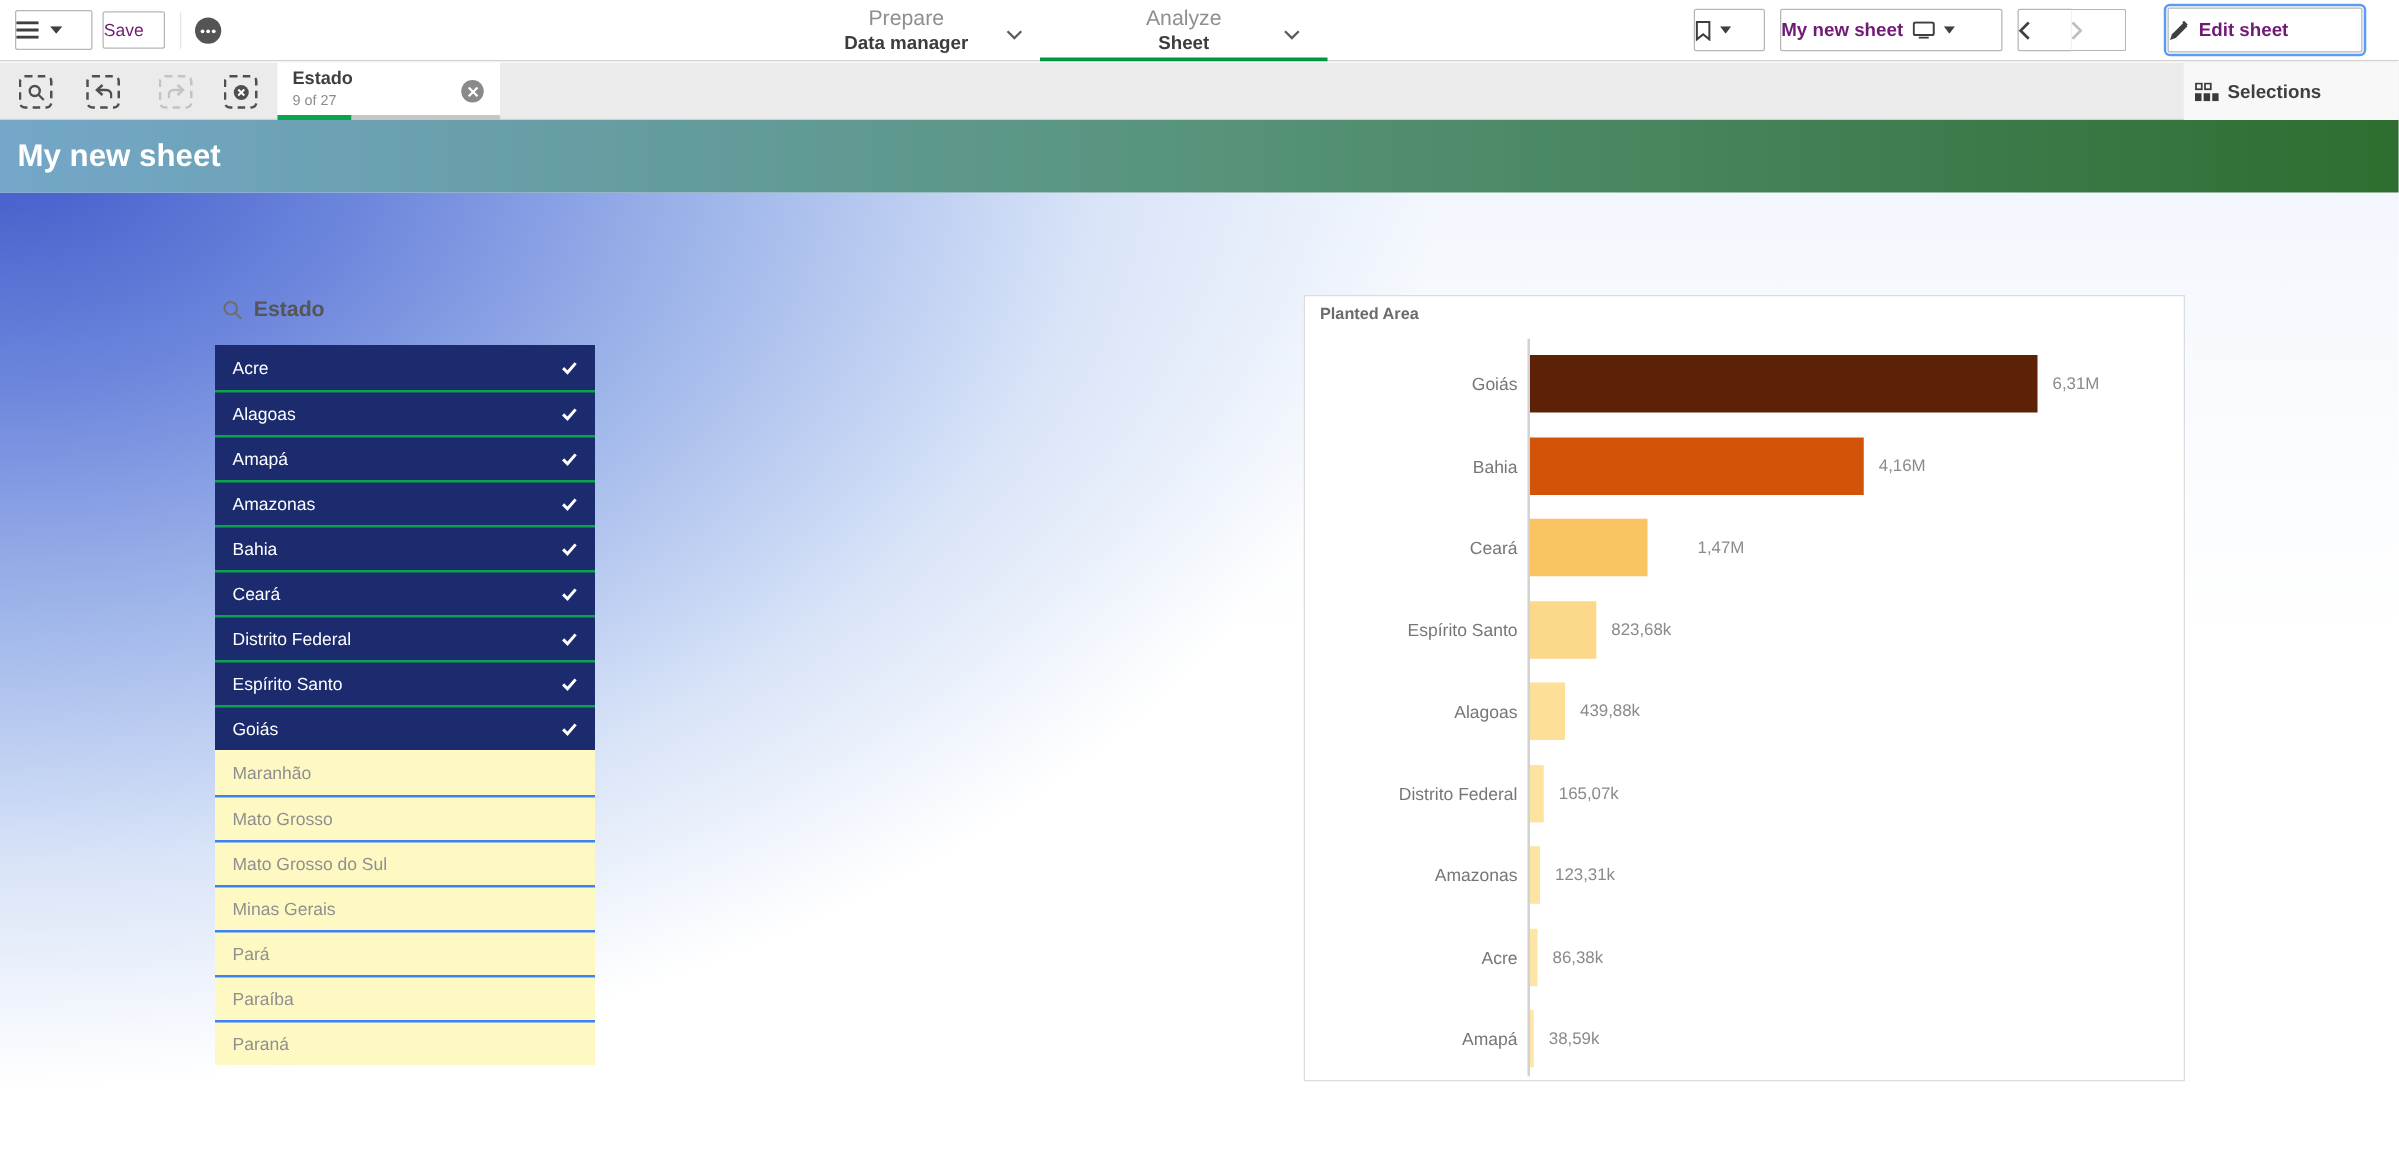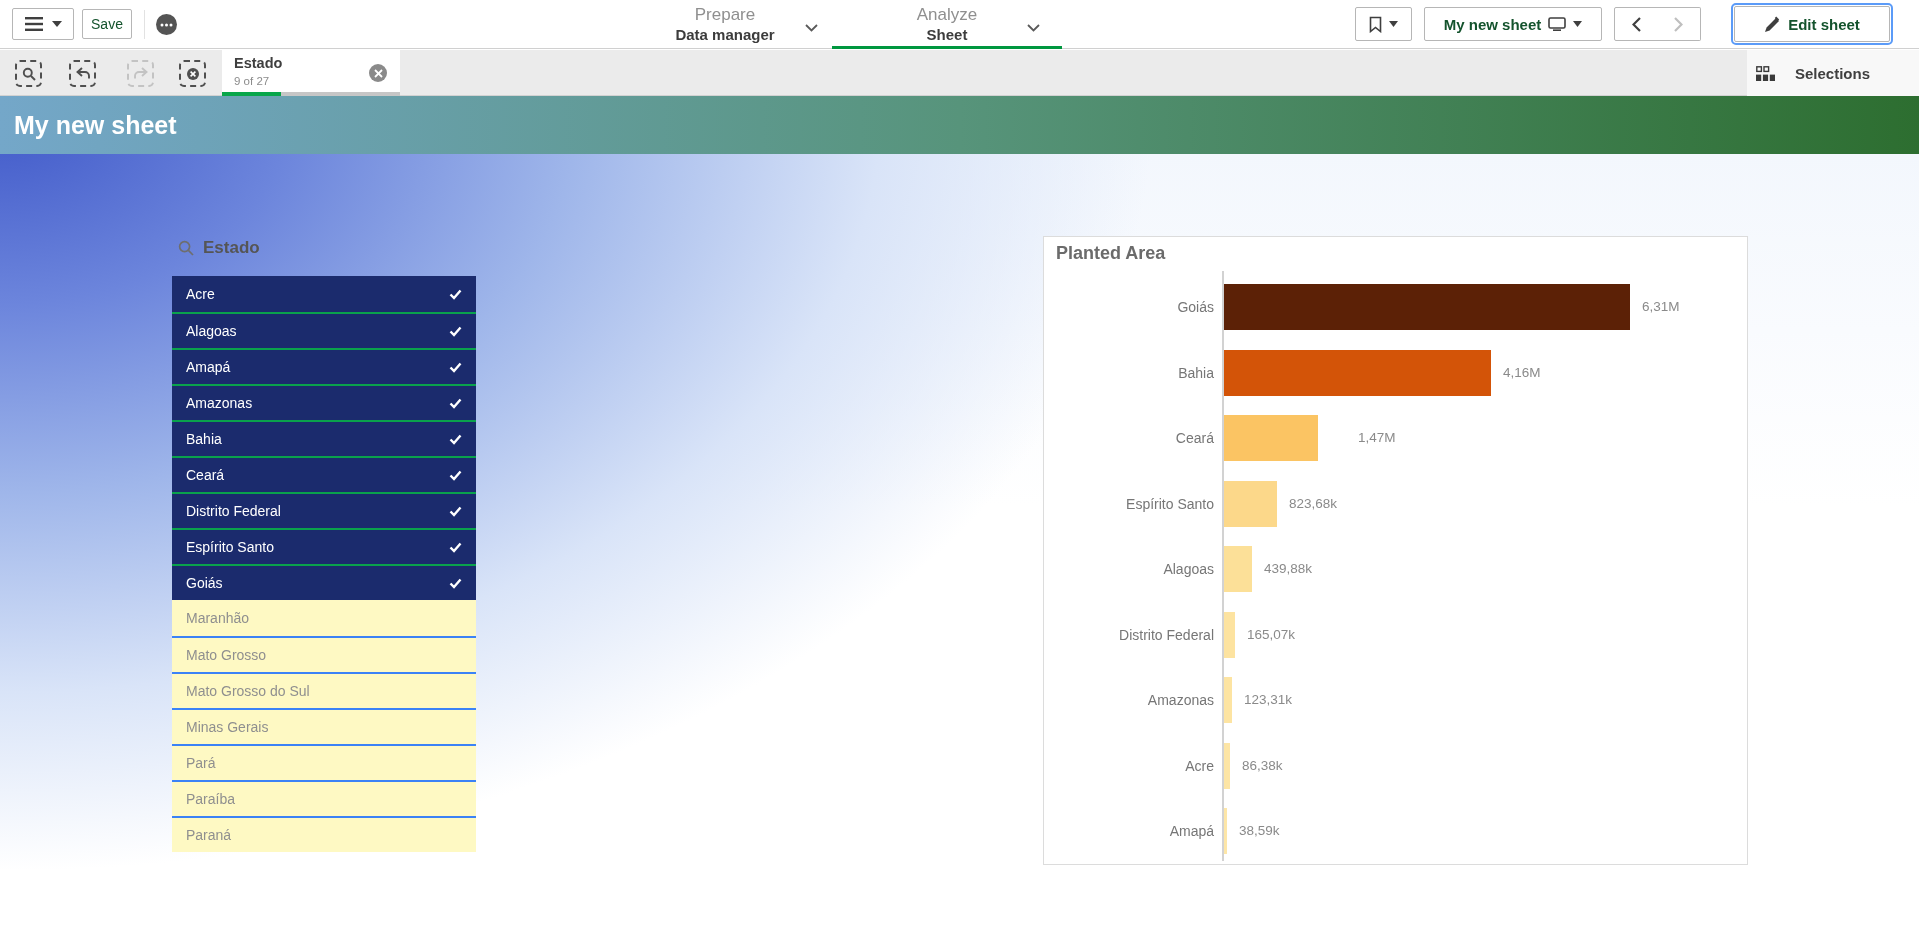--- a/index.html
+++ b/index.html
@@ -4,21 +4,21 @@
 <style>
   * { margin:0; padding:0; box-sizing:border-box; }
   html,body { width:1919px; height:937px; overflow:hidden; background:#fff;
     font-family:"Liberation Sans", sans-serif; }
   body { position:relative; }
 
   
   .topbar { position:absolute; top:0; left:0; width:1919px; height:49px; background:#fff;
     border-bottom:1px solid #d0d0d0; z-index:30; }
   .btn { position:absolute; border:1px solid #b6b6b6; border-radius:2px; background:#fff;
-    display:flex; align-items:center; justify-content:center; gap:7px; color:#14532d;
+    display:flex; align-items:center; justify-content:flex-start; gap:7px; color:#701a75;
     font-size:14px; cursor:pointer; }
   .menu-btn { left:12px; top:8px; width:62px; height:32px; gap:9px; }
   .save-btn { left:82px; top:9px; width:50px; height:30px; }
   .tb-divider { position:absolute; left:144px; top:10px; width:1px; height:29px; background:#e2e2e2; }
   .avatar { position:absolute; left:156px; top:14px; width:21px; height:21px; border-radius:50%;
     background:#545454; display:flex; align-items:center; justify-content:center; }
   .user-name { position:absolute; left:186px; top:0; height:49px; line-height:49px;
     font-weight:bold; font-size:15px; color:#3f3f3f; }
 
   .nav-item { position:absolute; top:0; width:230px; height:49px; text-align:center; cursor:pointer; }
@@ -46,21 +46,21 @@
 
   .chip { position:absolute; left:222px; top:0; width:178px; height:46px; background:#fff; cursor:pointer; }
   .chip-field { position:absolute; left:12px; top:5px; font-size:14.5px; font-weight:bold; color:#3f3f3f; }
   .chip-count { position:absolute; left:12px; top:25px; font-size:11.5px; color:#8c8c8c; }
   .chip-close { position:absolute; right:13px; top:14px; width:18px; height:18px; border-radius:50%;
     background:#8a8a8a; display:flex; align-items:center; justify-content:center; cursor:pointer; }
   .chip-bar { position:absolute; left:0; bottom:0; width:100%; height:4px; background:#c6c6c6; }
   .chip-bar-fill { height:100%; background:#08a64a; }
 
   .selections-area { position:absolute; left:1747px; top:0; width:172px; height:46px; background:#f8f8f8;
-    display:flex; align-items:center; gap:20px; padding-left:9px; cursor:pointer; }
+    display:flex; align-items:center; gap:7px; padding-left:9px; cursor:pointer; }
   .selections-label { font-size:15px; font-weight:600; color:#3f3f3f; }
 
   
   .banner { position:absolute; top:96px; left:0; width:1919px; height:58px;
     background:linear-gradient(90deg,#74a7c9 0%, #57947b 50%, #2d6e30 100%); z-index:20; }
   .banner-title { position:absolute; left:14px; top:0; height:58px; line-height:58px;
     font-size:25px; font-weight:bold; color:#fff; }
 
   
   .content { position:absolute; top:154px; left:0; width:1919px; height:783px;
@@ -75,21 +75,21 @@
   .frow { height:36px; display:flex; align-items:center; padding:0 14px; font-size:14px; cursor:pointer; }
   .frow.sel { background:#1b2b6d; color:#fff; }
   .frow.unsel { background:#fef9c3; color:#8f8f8f; }
   .frow.sel + .frow.sel { border-top:2px solid #0aa24c; }
   .frow.unsel + .frow.unsel { border-top:2px solid #3b82f6; }
   .frow .check { margin-left:auto; }
 
   
   .chart-card { position:absolute; left:1043px; top:236px; width:705px; height:629px; background:#fff;
     border:1px solid #dcdcdc; z-index:5; }
-  .chart-title { position:absolute; left:12px; top:6px; font-size:18px; font-weight:bold; color:#6b6b6b; }
+  .chart-title { position:absolute; left:12px; top:6px; font-size:13px; font-weight:bold; color:#6b6b6b; }
   .axis-line { position:absolute; left:178px; top:34px; bottom:3px; width:2px; background:#d2d2d2; }
   .dim-label { position:absolute; left:0; width:170px; height:46px; line-height:46px;
     text-align:right; font-size:14px; color:#767676; }
   .bar { position:absolute; left:180px; height:46px; cursor:pointer; }
   .val-label { position:absolute; height:46px; line-height:46px; font-size:13.5px; color:#8a8a8a; white-space:nowrap; }
 
   svg { display:block; }
 </style>
 </head>
 <body>

